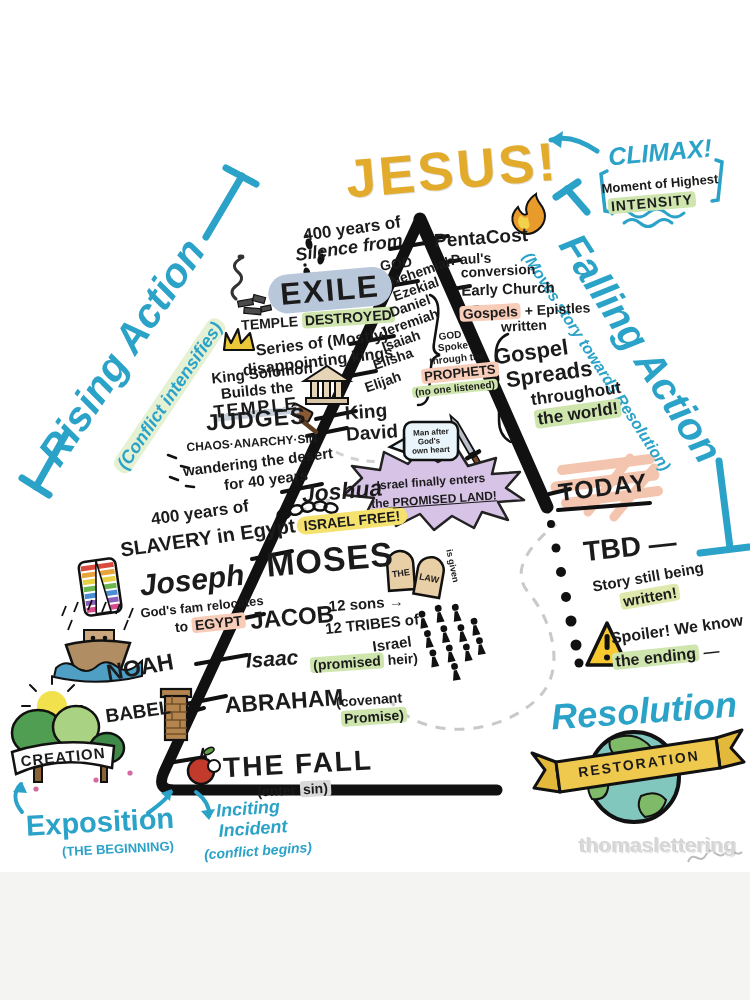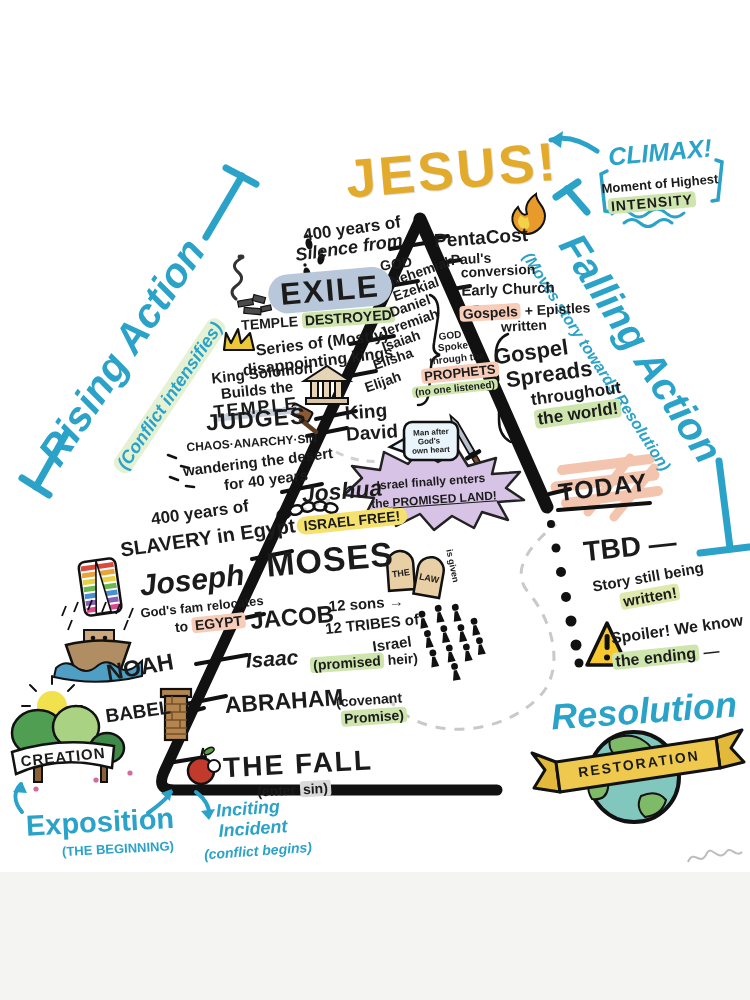--- a/index.html
+++ b/index.html
@@ -444,13 +444,14 @@
 
   <div class="t blue script" style="left:644px;top:711px;font-size:36px;--r:-4deg">Resolution</div>
   <div class="t" style="left:639px;top:764px;font-size:14px;letter-spacing:2px;--r:-8deg">RESTORATION</div>
 
   <div class="t blue" style="left:100px;top:822px;font-size:29px;--r:-3deg">Exposition</div>
   <div class="t blue" style="left:118px;top:849px;font-size:13px;--r:-3deg">(THE BEGINNING)</div>
   <div class="t blue script" style="left:248px;top:809px;font-size:18px;--r:-4deg">Inciting</div>
   <div class="t blue script" style="left:253px;top:829px;font-size:18px;--r:-4deg">Incident</div>
   <div class="t blue script" style="left:258px;top:851px;font-size:14px;--r:-4deg">(conflict begins)</div>
 
+  <div class="t watermark" style="left:657px;top:845px;font-size:21px;--r:0deg">thomaslettering</div>
 </div>
 
 </body></html>

